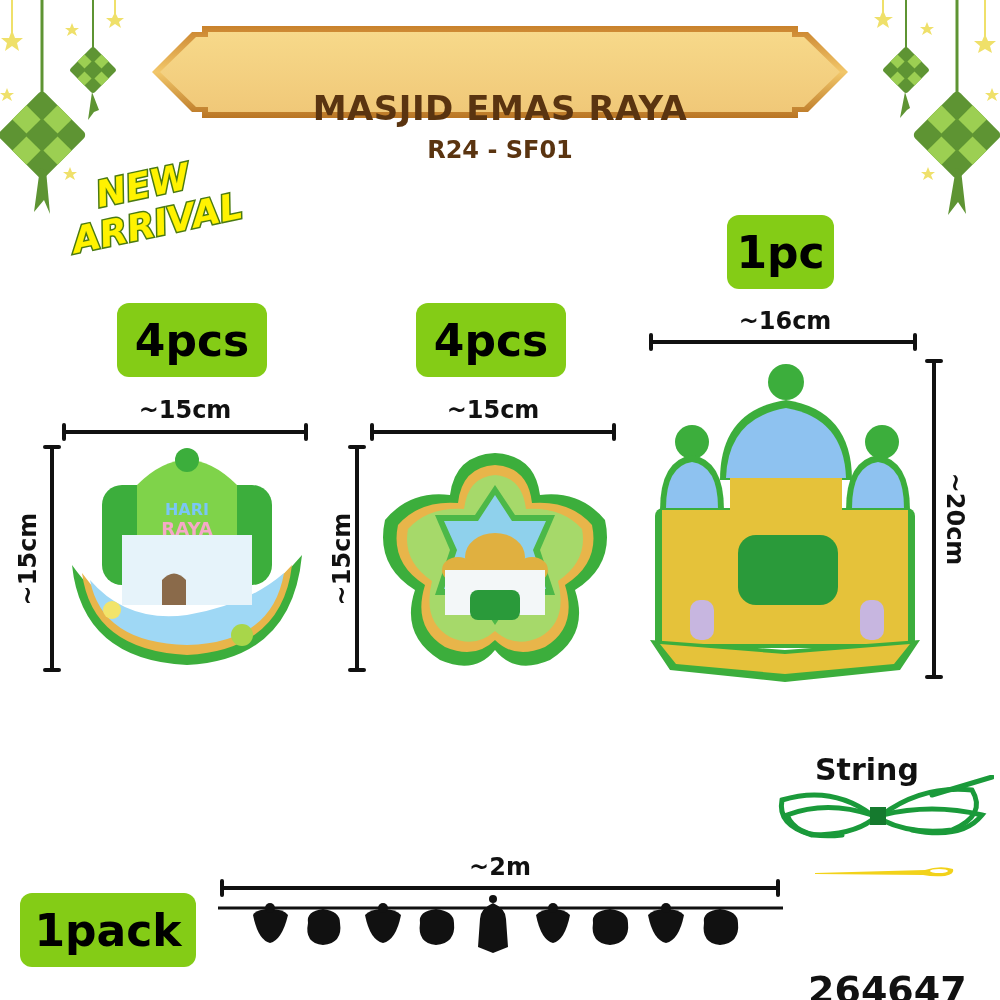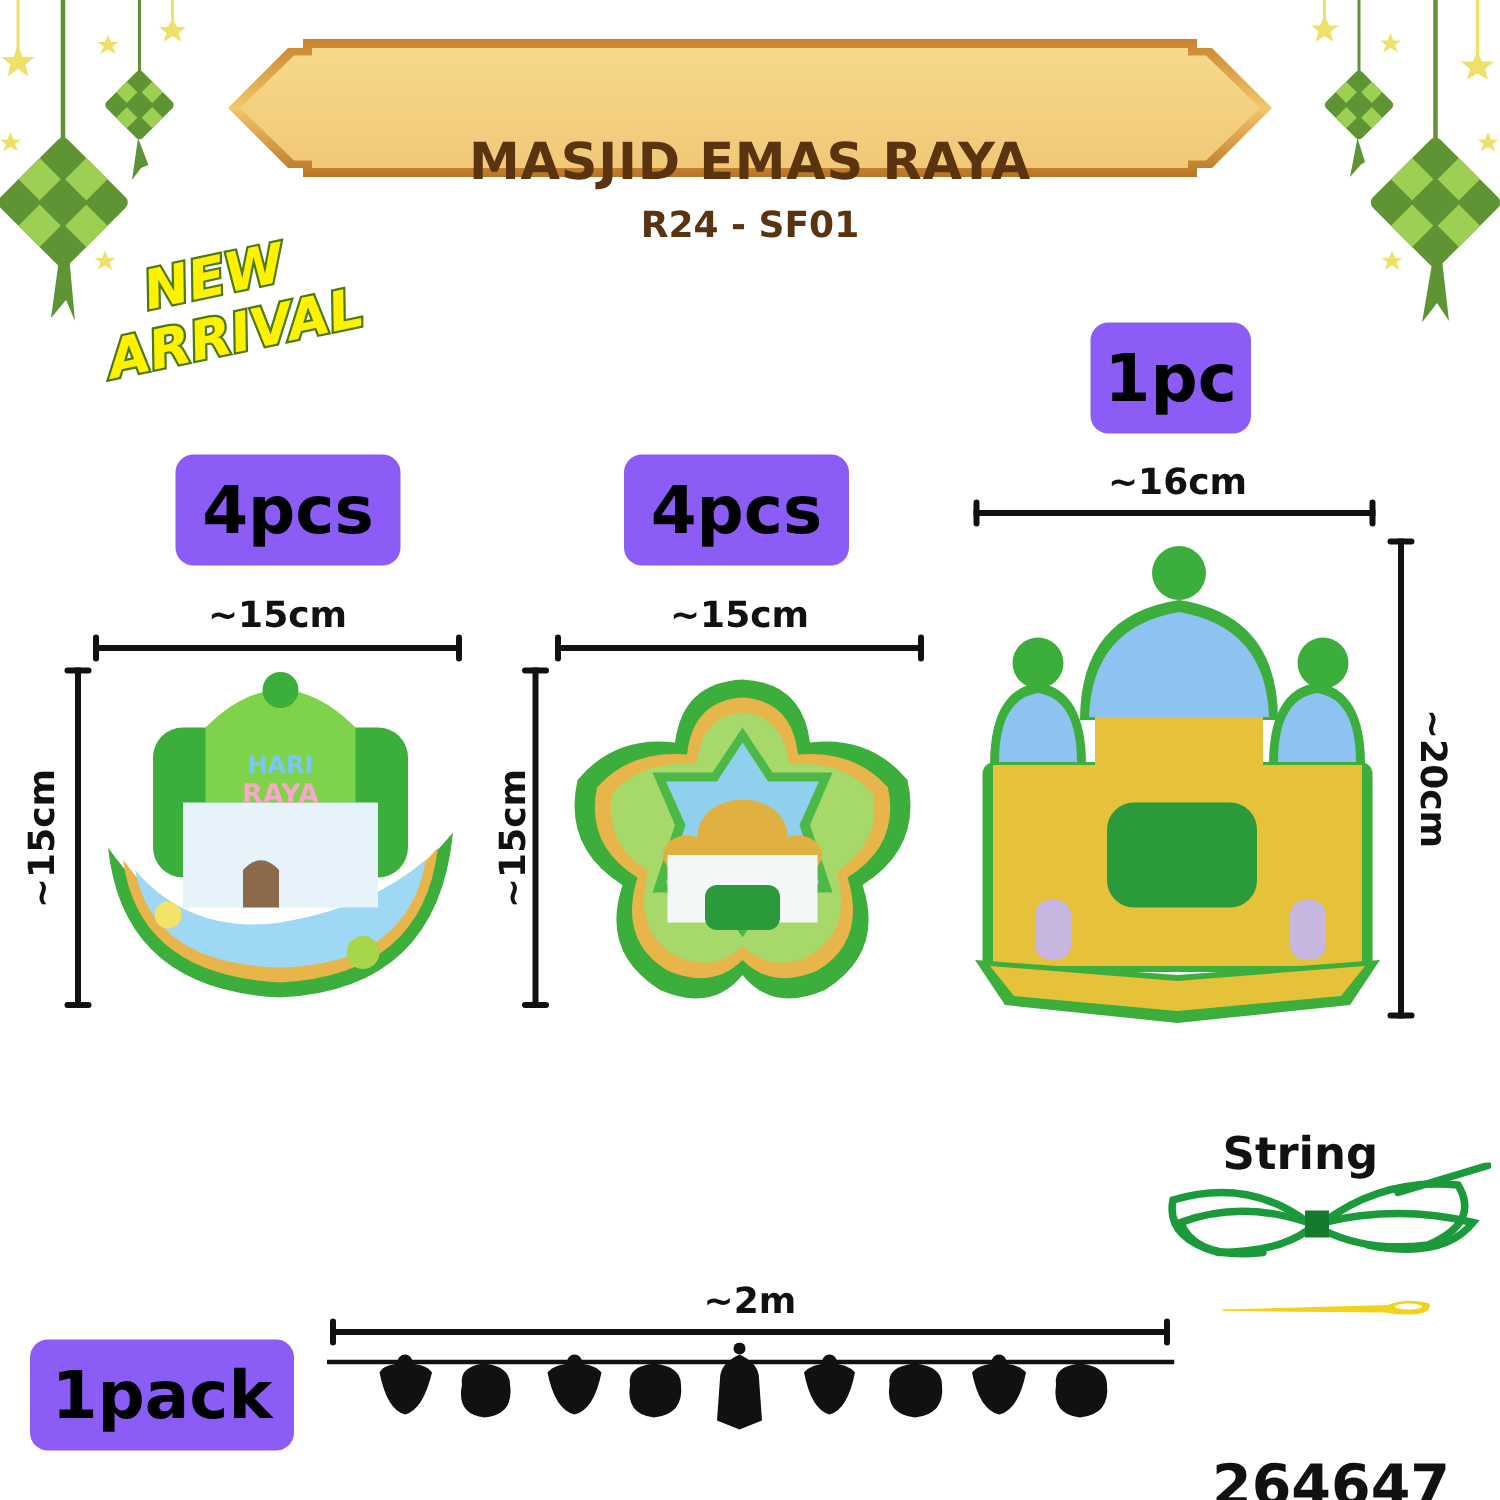--- a/index.html
+++ b/index.html
@@ -3,21 +3,21 @@
 <meta charset="utf-8">
 <style>
   html, body { margin:0; padding:0; }
   body { width:1000px; height:1000px; background:#ffffff; position:relative; overflow:hidden;
          font-family:"DejaVu Sans", "Liberation Sans", sans-serif; }
   .abs { position:absolute; }
   .banner { left:152px; top:26px; width:696px; height:92px; }
   .banner-title { left:152px; top:26px; width:696px; height:92px; display:flex; align-items:center; justify-content:center;
      font-weight:bold; font-size:34px; color:#5a3410; letter-spacing:0.5px;margin-top:36px; }
   .code { left:0; top:136px; width:1000px; text-align:center; font-weight:bold; font-size:24px; color:#5a3410; }
-  .badge { background:#8b5cf6; border-radius:12px; font-weight:bold; color:#000; display:flex; align-items:center; justify-content:center; }
+  .badge { background:#84cc16; border-radius:12px; font-weight:bold; color:#000; display:flex; align-items:center; justify-content:center; }
   .dim { font-weight:bold; color:#111; font-size:24px; text-align:center; }
   .hline { height:4px; background:#111; }
   .hline::before, .hline::after { content:""; position:absolute; top:-7px; width:4px; height:18px; background:#111; border-radius:2px; }
   .hline::before { left:0; } .hline::after { right:0; }
   .vline { width:4px; background:#111; }
   .vline::before, .vline::after { content:""; position:absolute; left:-7px; width:18px; height:4px; background:#111; border-radius:2px; }
   .vline::before { top:0; } .vline::after { bottom:0; }
   .vlabel { font-weight:bold; font-size:24px; color:#111; transform-origin:center; white-space:nowrap; }
   .num { font-weight:bold; font-size:38px; color:#111;margin-top:42px; }
 </style>

